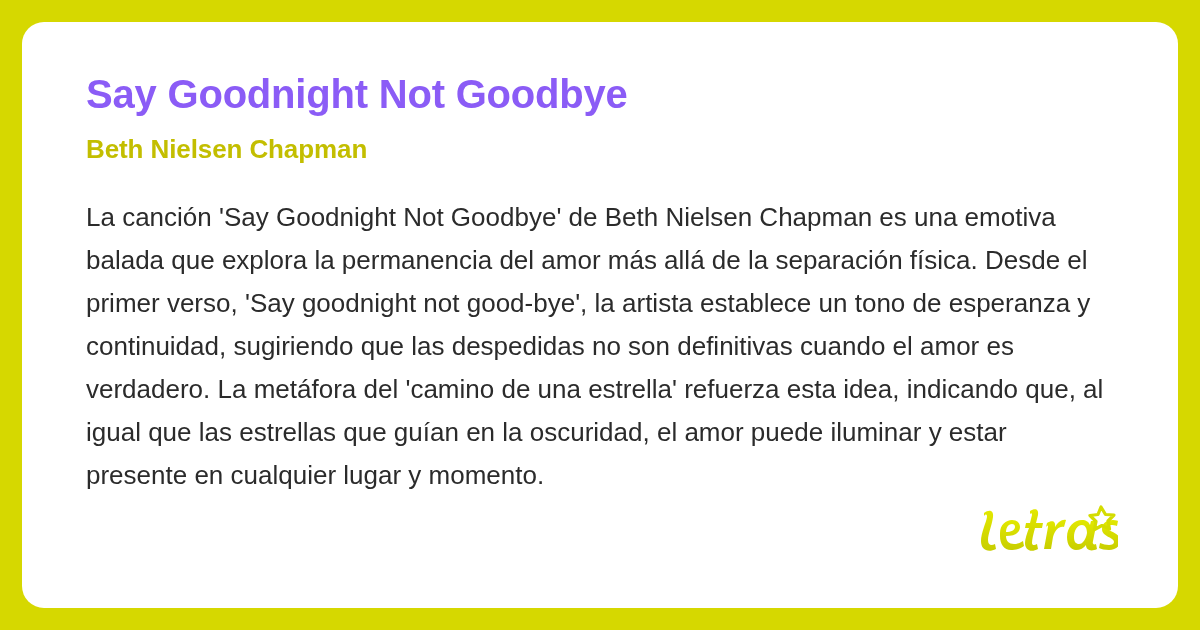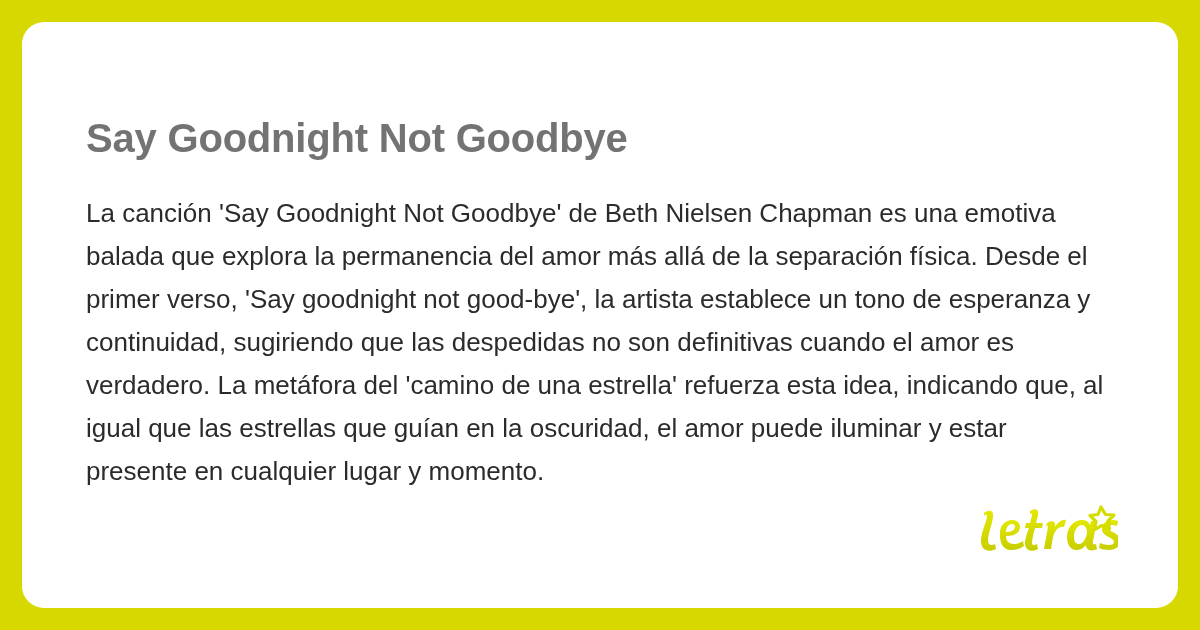--- a/index.html
+++ b/index.html
@@ -30,25 +30,24 @@
   .content {
     position: absolute;
     left: 64px;
     top: 48px;
     width: 1030px;
   }
 
   .song-title {
     font-size: 40px;
     font-weight: bold;
-    color: #737373;
+    color: #8b5cf6;
     line-height: 48px;
     letter-spacing: -0.2px;
     white-space: nowrap;
-    margin-top: 44px;
   }
 
   .artist-name {
     font-size: 26px;
     font-weight: bold;
     color: #C3BE00;
     line-height: 34px;
     margin-top: 14px;
     letter-spacing: -0.1px;
   }
@@ -79,20 +78,21 @@
 </style>
 </head>
 <body>
 
 <div class="card">
 
   <div class="content">
 
     <h1 class="song-title">Say Goodnight Not Goodbye</h1>
 
+    <h2 class="artist-name">Beth Nielsen Chapman</h2>
 
     <p class="description">La canción 'Say Goodnight Not Goodbye' de Beth Nielsen Chapman es una emotiva balada que explora la permanencia del amor más allá de la separación física. Desde el primer verso, 'Say goodnight not good-bye', la artista establece un tono de esperanza y continuidad, sugiriendo que las despedidas no son definitivas cuando el amor es verdadero. La metáfora del 'camino de una estrella' refuerza esta idea, indicando que, al igual que las estrellas que guían en la oscuridad, el amor puede iluminar y estar presente en cualquier lugar y momento.</p>
 
   </div>
 
   <div class="logo">
     <svg viewBox="0 0 140 52" xmlns="http://www.w3.org/2000/svg">
       <defs>
         <linearGradient id="lg" x1="0" y1="0" x2="0" y2="1">
           <stop offset="0%" stop-color="#E2E800"></stop>

